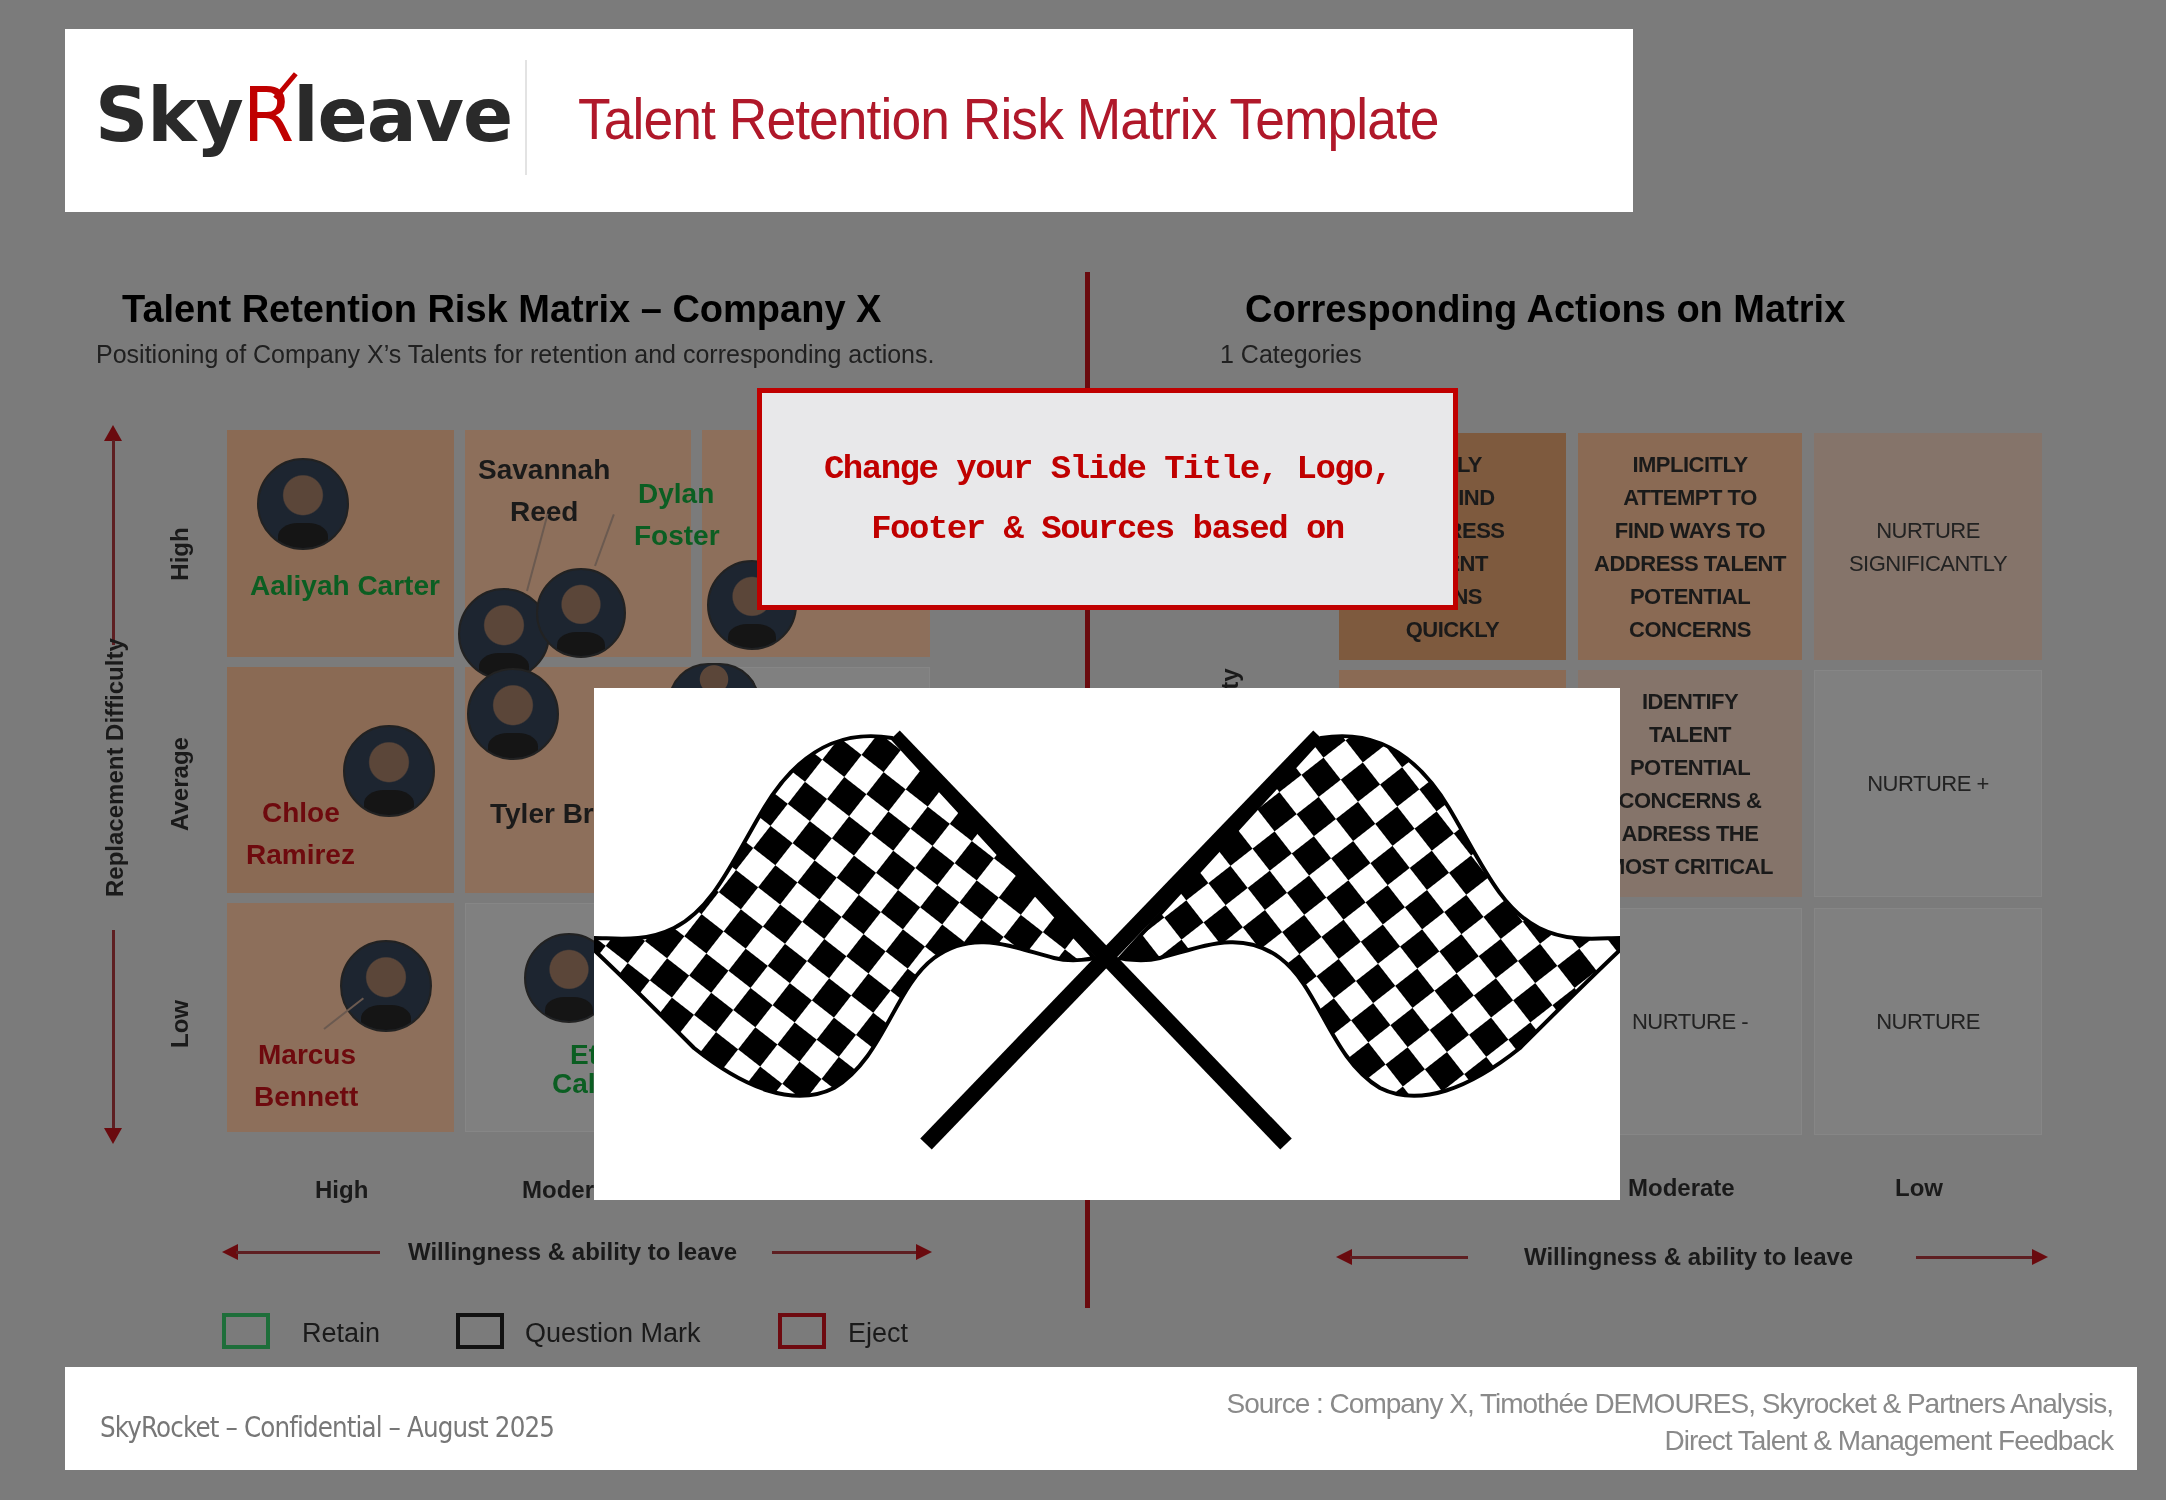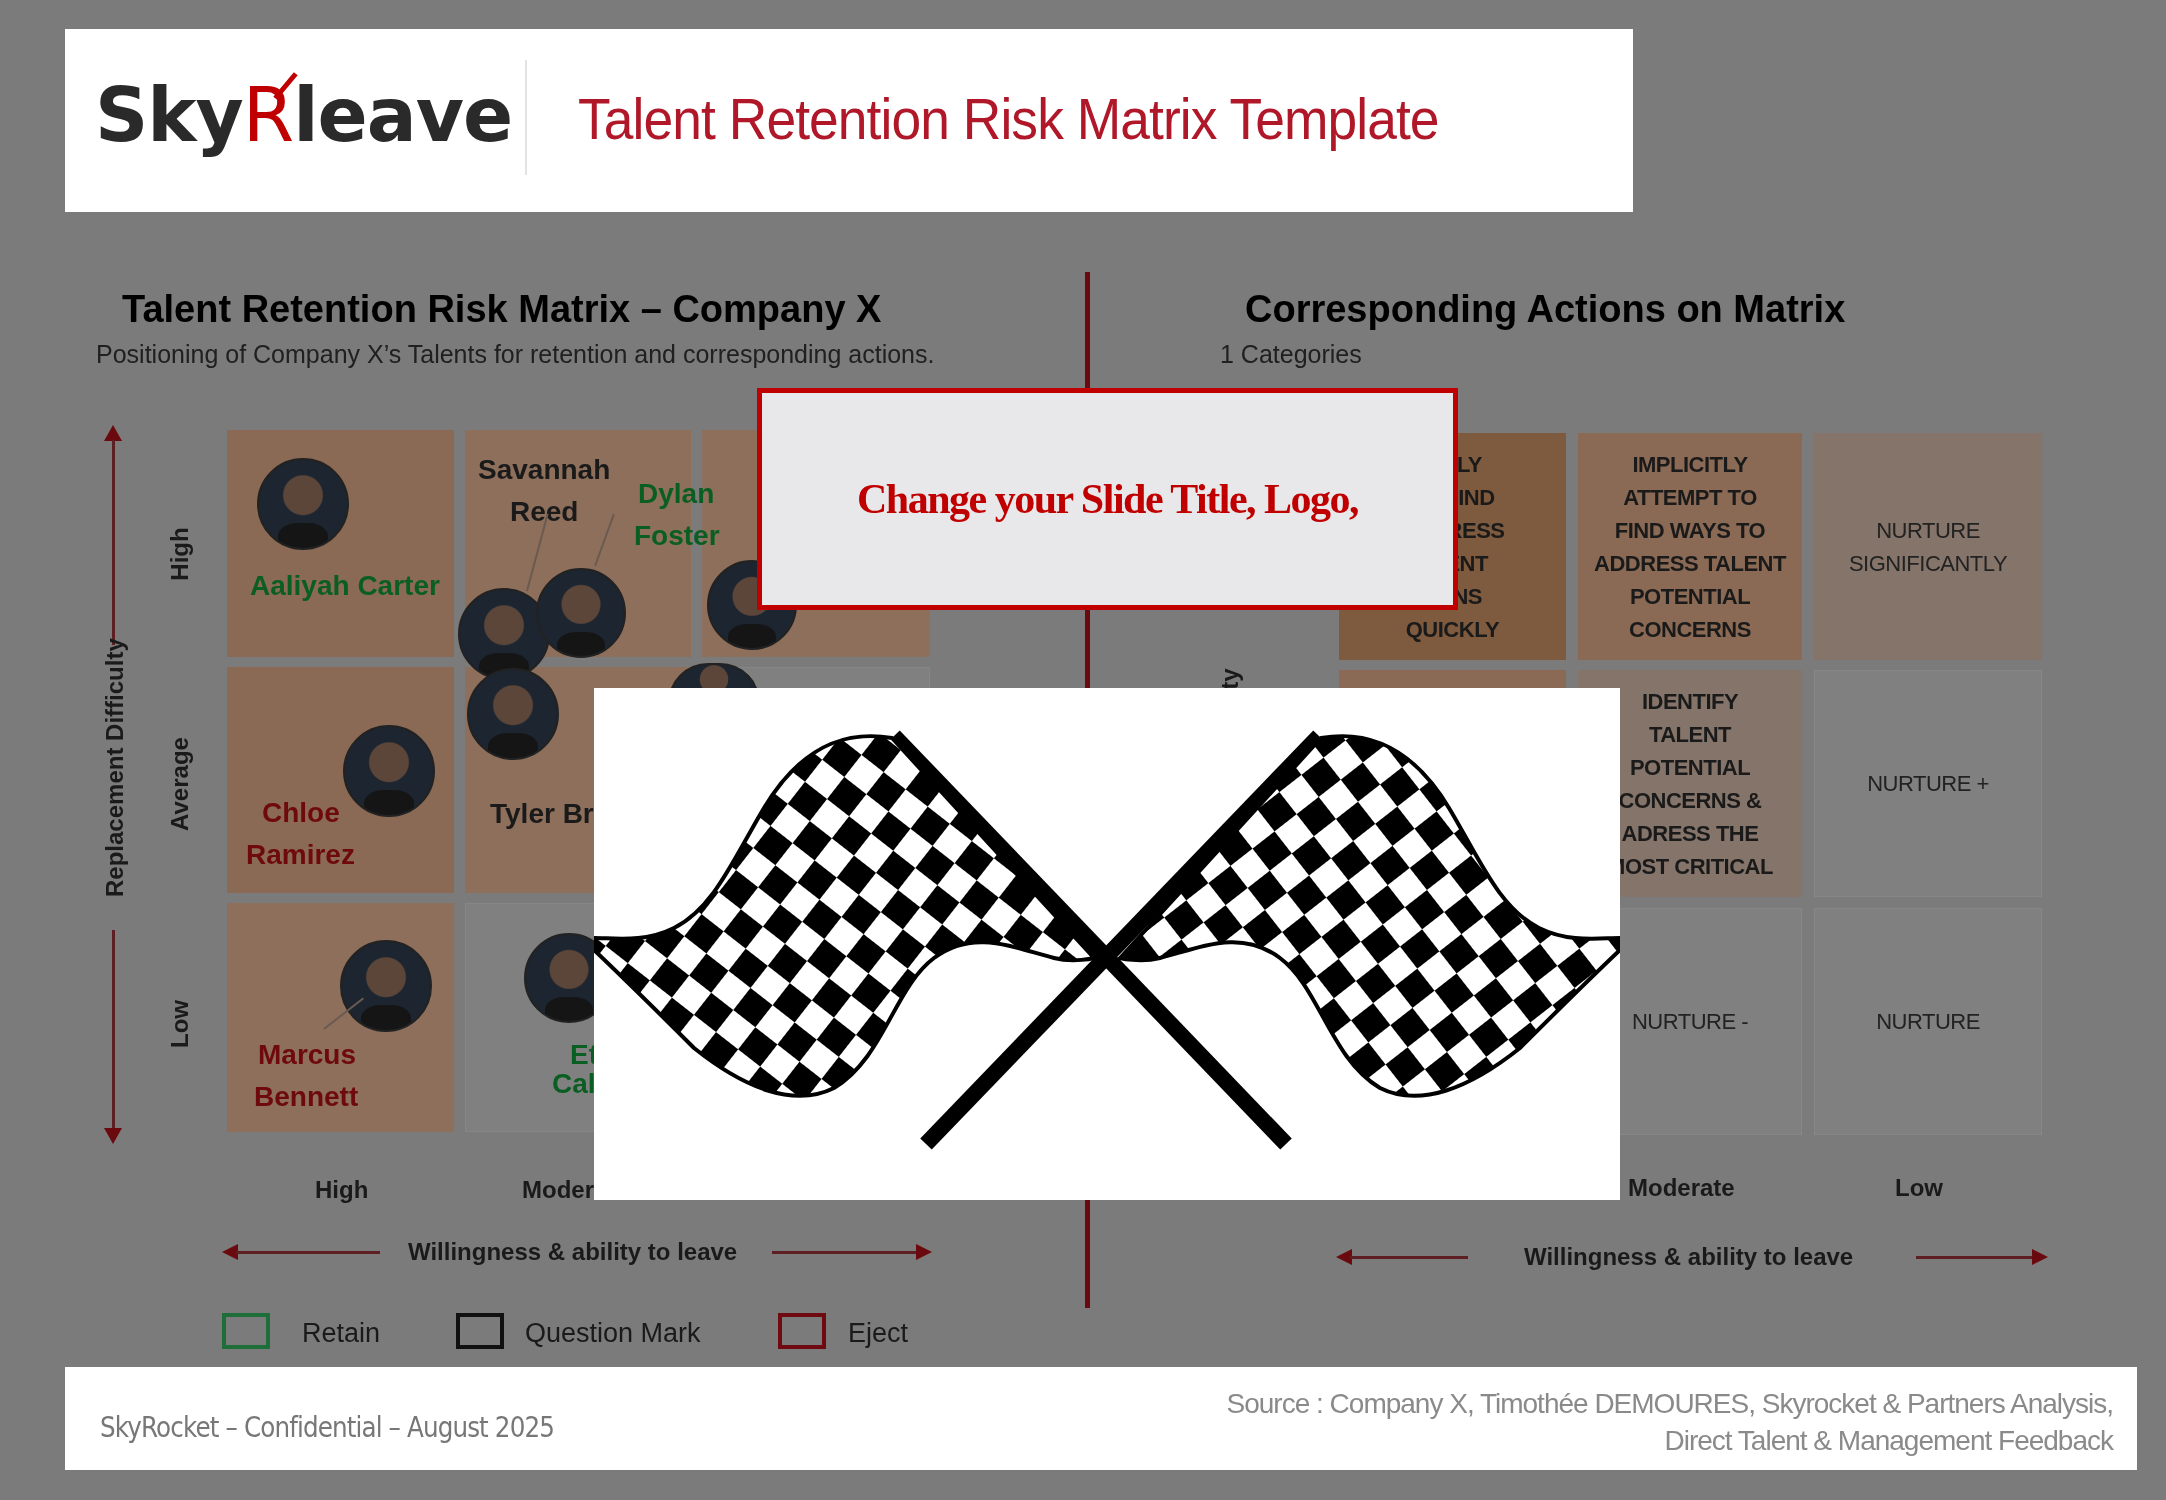--- a/index.html
+++ b/index.html
@@ -33,21 +33,21 @@
   .avatar::after{content:"";position:absolute;left:22%;right:22%;bottom:-10%;height:38%;background:#151515;border-radius:40% 40% 0 0;}
   .name{position:absolute;font-weight:bold;font-size:28px;white-space:nowrap;text-align:center;line-height:40px;}
   .n-green{color:#0b5e22;}
   .n-red{color:#6e0a0e;}
   .n-black{color:#1a1a1a;}
   .action{position:absolute;display:flex;align-items:center;justify-content:center;text-align:center;font-size:22px;line-height:33px;color:#1a1a1a;font-weight:bold;letter-spacing:-0.5px;}
   .action.light{font-weight:normal;color:#222;}
   .legend-box{position:absolute;width:48px;height:36px;box-sizing:border-box;border:4px solid;}
   .legend-label{position:absolute;font-weight:normal;font-size:27px;color:#1a1a1a;white-space:nowrap;}
   #callout{left:757px;top:388px;width:701px;height:222px;background:#e8e8ea;border:5px solid #c00000;box-sizing:border-box;display:flex;align-items:center;justify-content:center;text-align:center;}
-  #callout-text{font-weight:bold;font-size:42px;line-height:60px;color:#c00000;font-family:Liberation Serif, serif;letter-spacing:-1.5px;}
+  #callout-text{font-weight:bold;font-size:34px;line-height:60px;color:#c00000;font-family:Liberation Mono, monospace;letter-spacing:-1.5px;}
   #flagbox{left:594px;top:688px;width:1026px;height:512px;background:#fff;}
   #footer{left:65px;top:1367px;width:2072px;height:103px;background:#fff;}
   #footer-left{left:100px;top:1411px;font-size:28px;color:#777;white-space:nowrap;font-family:"DejaVu Sans",sans-serif;letter-spacing:-1px;transform:scaleX(0.88);transform-origin:left;}
   .footer-src{position:absolute;right:53px;font-size:28px;color:#8a8a8a;white-space:nowrap;text-align:right;letter-spacing:-1px;}
   .conn{position:absolute;height:2px;background:#6b5a50;transform-origin:left center;}
 </style>
 </head>
 <body>
 
 <div id="header" class="abs white"></div>
@@ -179,20 +179,21 @@
   <div class="arrow-left" style="left:1336px;top:1249px;"></div>
   <div class="hline" style="left:1350px;top:1256px;width:118px;"></div>
   <div class="lvl" style="left:1524px;top:1243px;">Willingness &amp; ability to leave</div>
   <div class="hline" style="left:1916px;top:1256px;width:118px;"></div>
   <div class="arrow-right" style="left:2032px;top:1249px;"></div>
 </div>
 
 <div id="callout" class="abs">
   <div id="callout-text">
     <div>Change your Slide Title, Logo,</div>
+    <div>Footer &amp; Sources based on</div>
   </div>
 </div>
 
 <div id="flagbox" class="abs">
   <svg width="1026" height="512" viewBox="0 0 1026 512">
     <defs>
       <pattern id="chk" width="56" height="56" patternUnits="userSpaceOnUse" patternTransform="rotate(38)">
         <rect width="56" height="56" fill="#fff"></rect>
         <rect width="28" height="28" fill="#000"></rect>
         <rect x="28" y="28" width="28" height="28" fill="#000"></rect>

